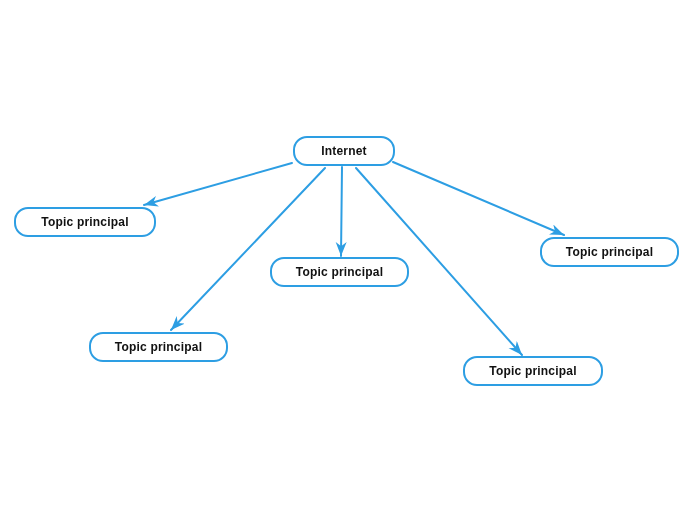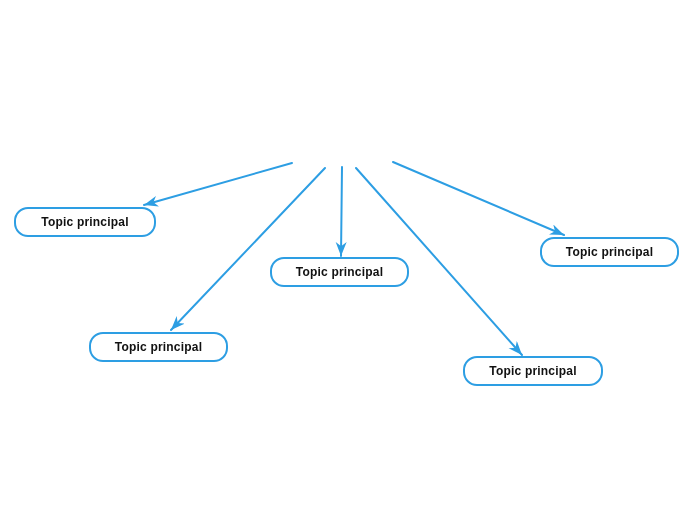--- a/index.html
+++ b/index.html
@@ -71,20 +71,23 @@
         <path class="arrowhead-shape" d="M0,0 L14,5.5 L0,11 L4.2,5.5 Z"></path>
       </marker>
     </defs>
     <line x1="292" y1="163" x2="144" y2="205" marker-end="url(#ah)"></line>
     <line x1="325" y1="168" x2="171" y2="330" marker-end="url(#ah)"></line>
     <line x1="342" y1="167" x2="341" y2="256" marker-end="url(#ah)"></line>
     <line x1="356" y1="168" x2="522" y2="355" marker-end="url(#ah)"></line>
     <line x1="393" y1="162" x2="564" y2="235" marker-end="url(#ah)"></line>
   </svg>
 
+  <div class="node node-root">
+    <span>Internet</span>
+  </div>
 
   <div class="node node-c0">
     <span>Topic principal</span>
   </div>
 
   <div class="node node-c1">
     <span>Topic principal</span>
   </div>
 
   <div class="node node-c2">

